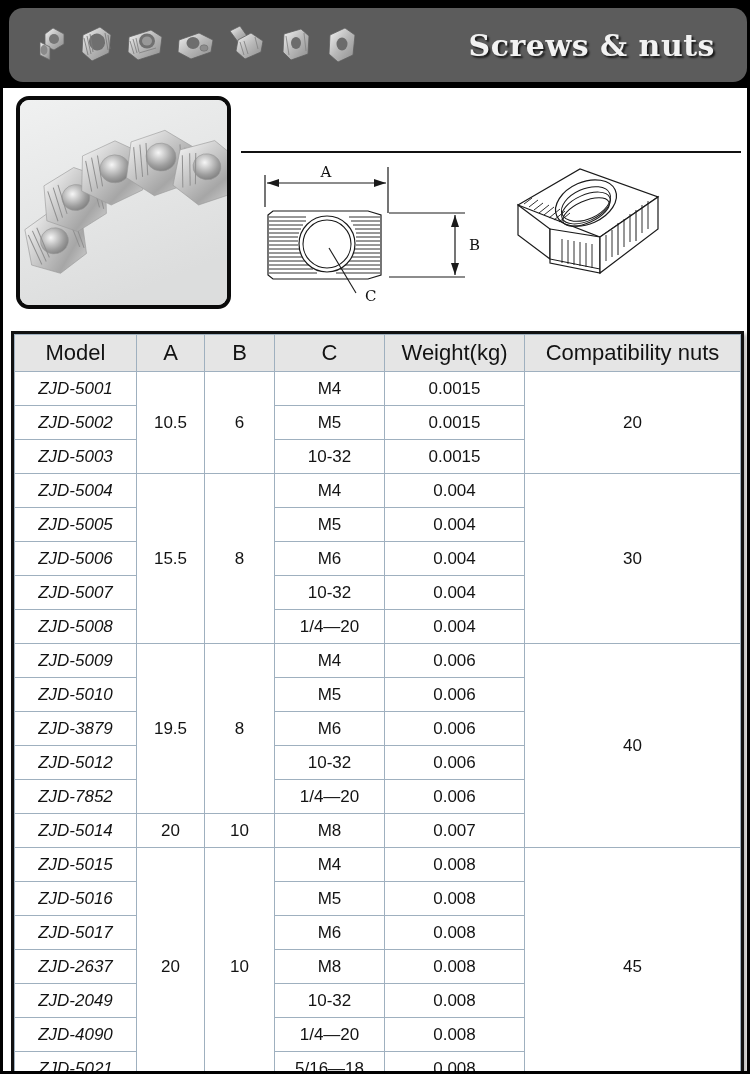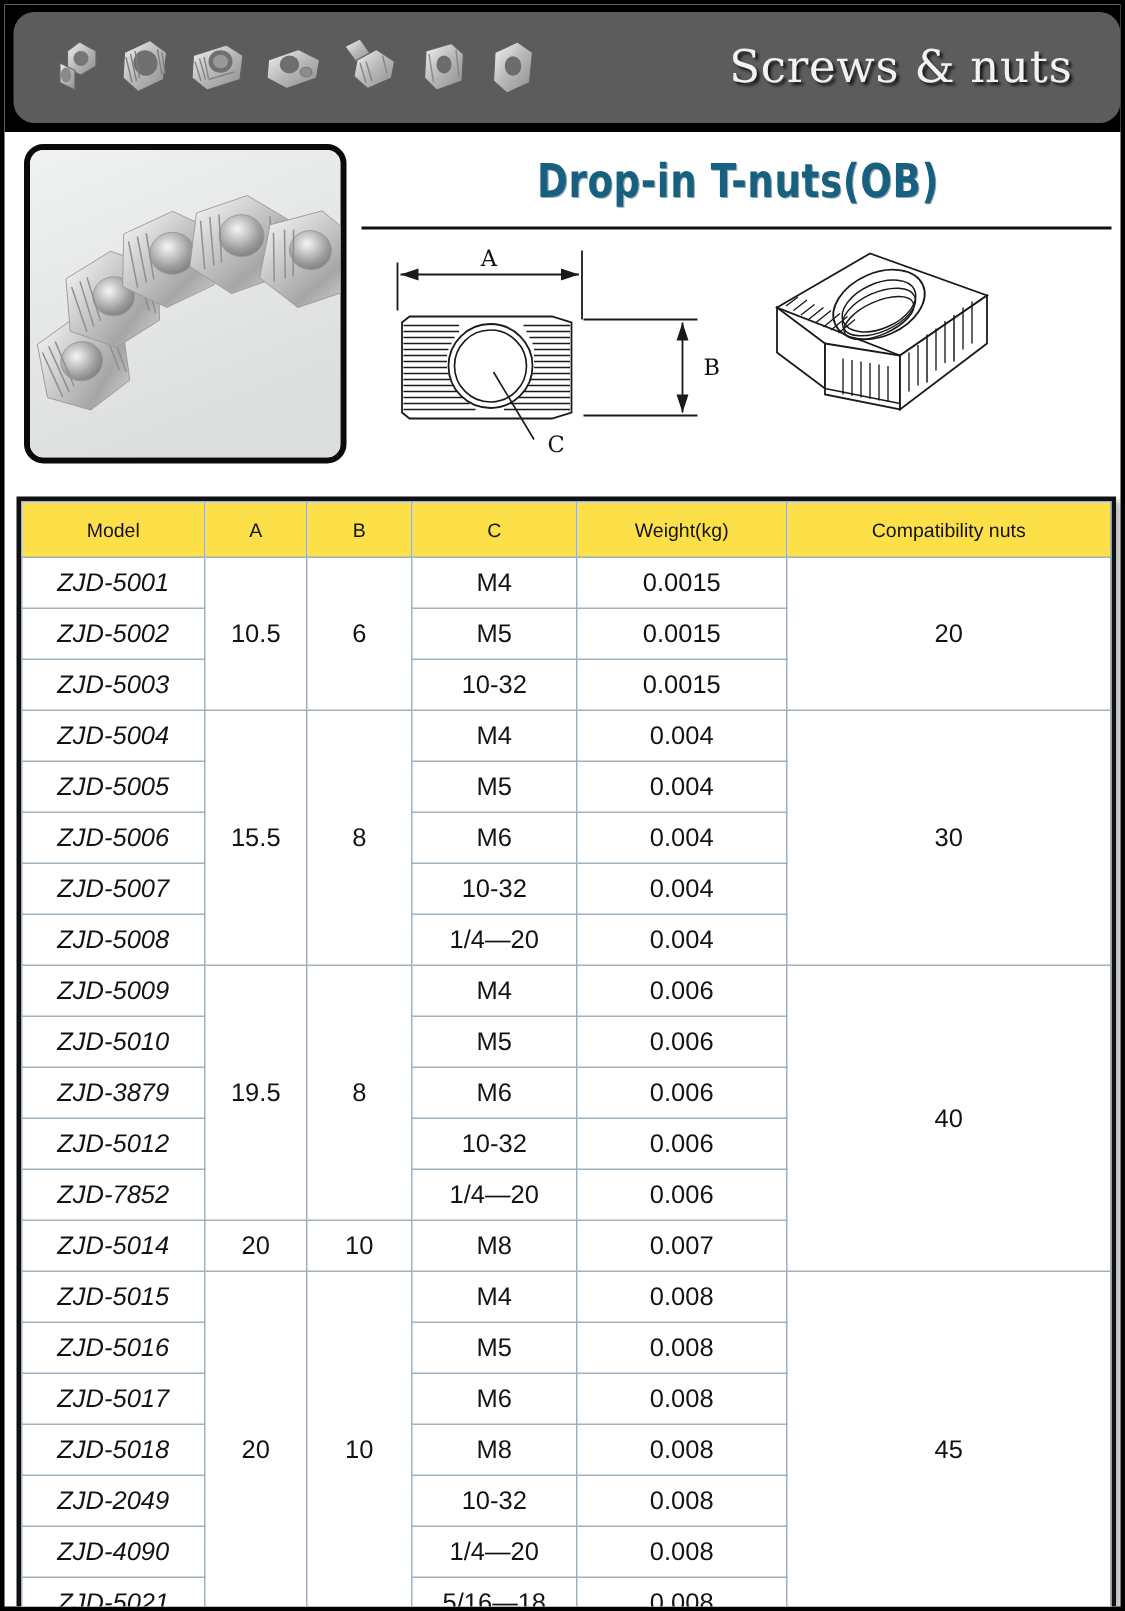--- a/index.html
+++ b/index.html
@@ -48,21 +48,21 @@
     align-items: center;
     gap: 11px;
     height: 58px;
   }
   .banner-title {
     position: absolute;
     right: 32px;
     top: 50%;
     transform: translateY(-50%);
     font-family: "DejaVu Serif", serif;
-    font-weight: normal;
+    font-weight: bold;
     font-size: 30px;
     color: #f2f2f2;
     letter-spacing: 0.5px;
     text-shadow: 2px 2px 2px rgba(0,0,0,0.75);
     white-space: nowrap;
   }
 
   
   .photo-frame {
     position: absolute;
@@ -138,23 +138,23 @@
     font-size: 17px;
     color: #131313;
     text-align: center;
     height: 33px;
     padding: 0 2px;
     font-weight: normal;
     overflow: hidden;
     white-space: nowrap;
   }
   table.spec thead th {
-    background: #fde047;
+    background: #e5e5e5;
     height: 36px;
-    font-size: 13px;
+    font-size: 22px;
   }
   td.model {
     text-align: left;
     padding-left: 9px;
     font-style: italic;
   }
   .col-model { width: 122px; }
   .col-a     { width: 68px;  }
   .col-b     { width: 70px;  }
   .col-c     { width: 110px; }
@@ -319,23 +319,20 @@
           <g stroke="#8f8f8f" stroke-width="1">
             <path d="M3 19 L8 51"></path>
               <path d="M10 16 L15 48"></path>
               <path d="M16 15 L20 46"></path>
           </g>
         </g>
       </g>
     </svg>
   </div>
 
-  <div class="title-area">
-    <div class="product-title">Drop-in T-nuts(OB)</div>
-  </div>
   <div class="title-rule"></div>
 
   <div class="drawings">
     <svg width="500" height="168" viewBox="0 0 500 168">
       <g fill="none" stroke="#1a1a1a" stroke-width="1.2">
 
         <line x1="22" y1="20" x2="22" y2="52"></line>
         <line x1="145" y1="12" x2="145" y2="58"></line>
 
         <line x1="24" y1="28" x2="143" y2="28"></line>
@@ -558,21 +555,21 @@
             <td class="model">ZJD-5016</td>
             <td>M5</td>
             <td>0.008</td>
           </tr>
           <tr>
             <td class="model">ZJD-5017</td>
             <td>M6</td>
             <td>0.008</td>
           </tr>
           <tr>
-            <td class="model">ZJD-5018</td>
+            <td class="model">ZJD-2637</td>
             <td>M8</td>
             <td>0.008</td>
           </tr>
           <tr>
             <td class="model">ZJD-2049</td>
             <td>10-32</td>
             <td>0.008</td>
           </tr>
           <tr>
             <td class="model">ZJD-4090</td>

